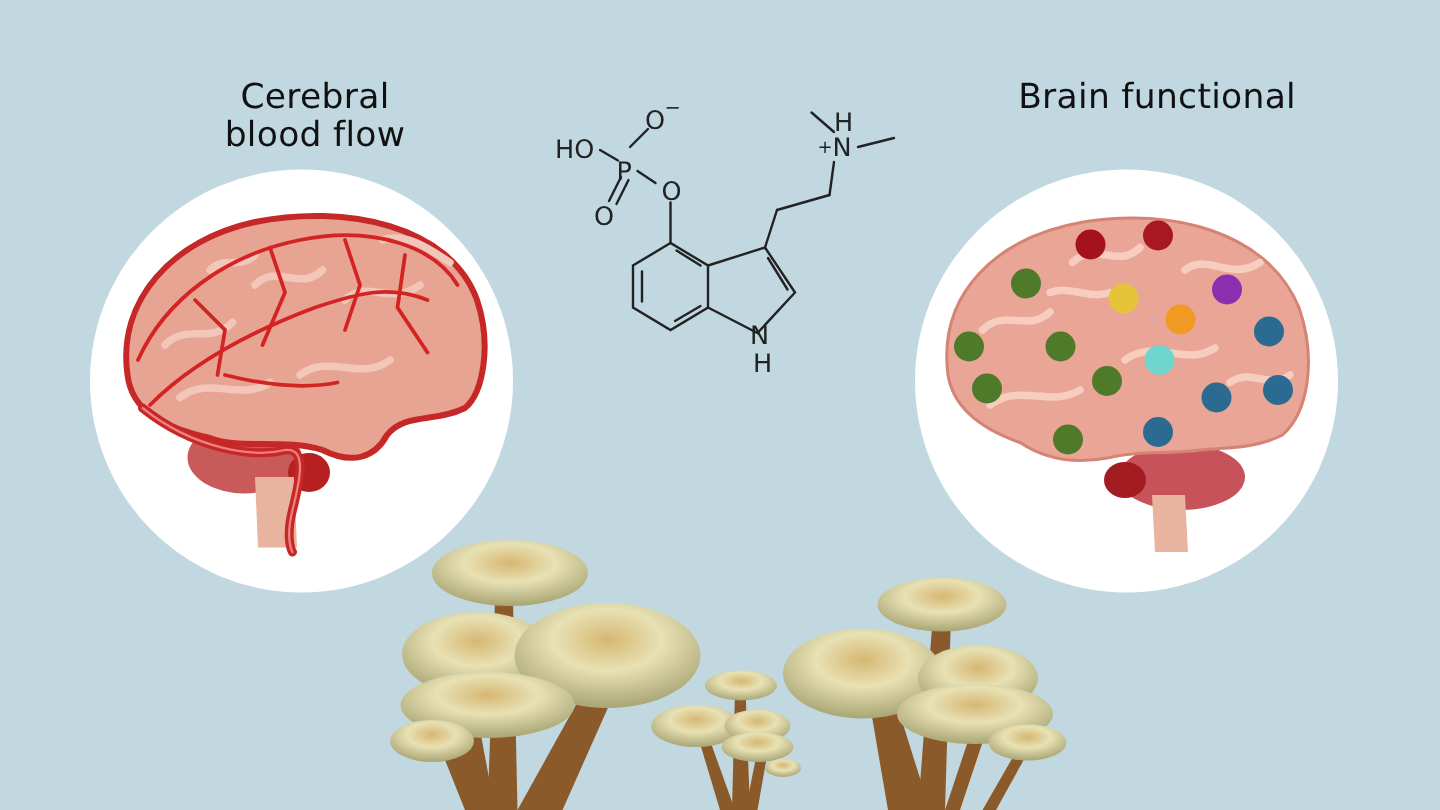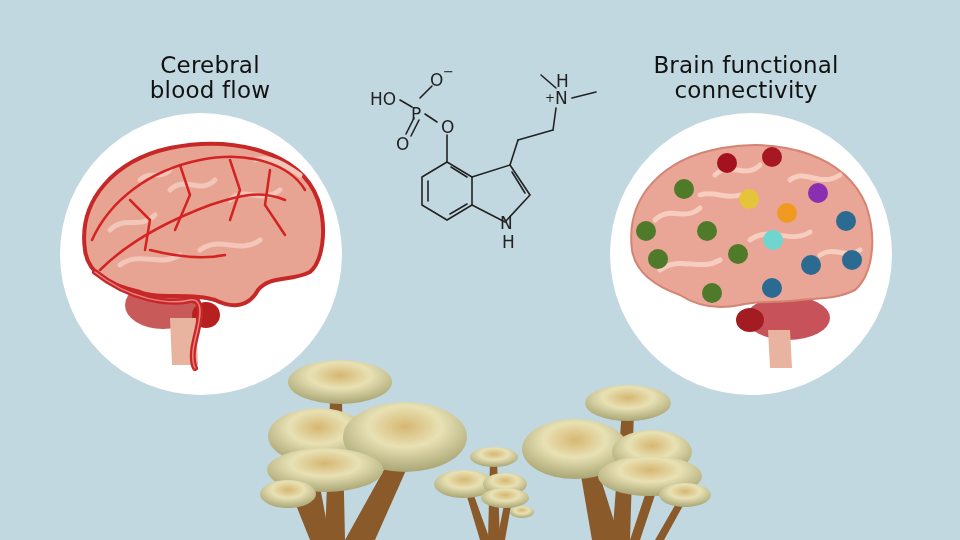--- a/index.html
+++ b/index.html
@@ -9,23 +9,22 @@
   svg { position:absolute; overflow:visible; }
 </style>
 </head>
 <body>
 
 <div class="label" style="left:115px; top:53px; width:190px;">
   <div>Cerebral</div>
   <div>blood flow</div>
 </div>
 
-<div class="label" style="left:628px; top:53px; width:236px;">
+<div class="label" style="left:628px; top:53px; width:236px;text-align:right;">
   <div>Brain functional</div>
-  <div>connectivity</div>
 </div>
 
 <div class="circle" style="left:60px; top:113px; width:282px; height:282px;"></div>
 <svg width="960" height="540" style="left:0; top:0;">
 
   <ellipse cx="163" cy="305" rx="38" ry="24" fill="#c85a5a"></ellipse>
   <ellipse cx="206" cy="315" rx="14" ry="13" fill="#b62020"></ellipse>
 
   <path d="M170 318 L196 318 L198 365 L172 365 Z" fill="#e8b4a0"></path>
 

